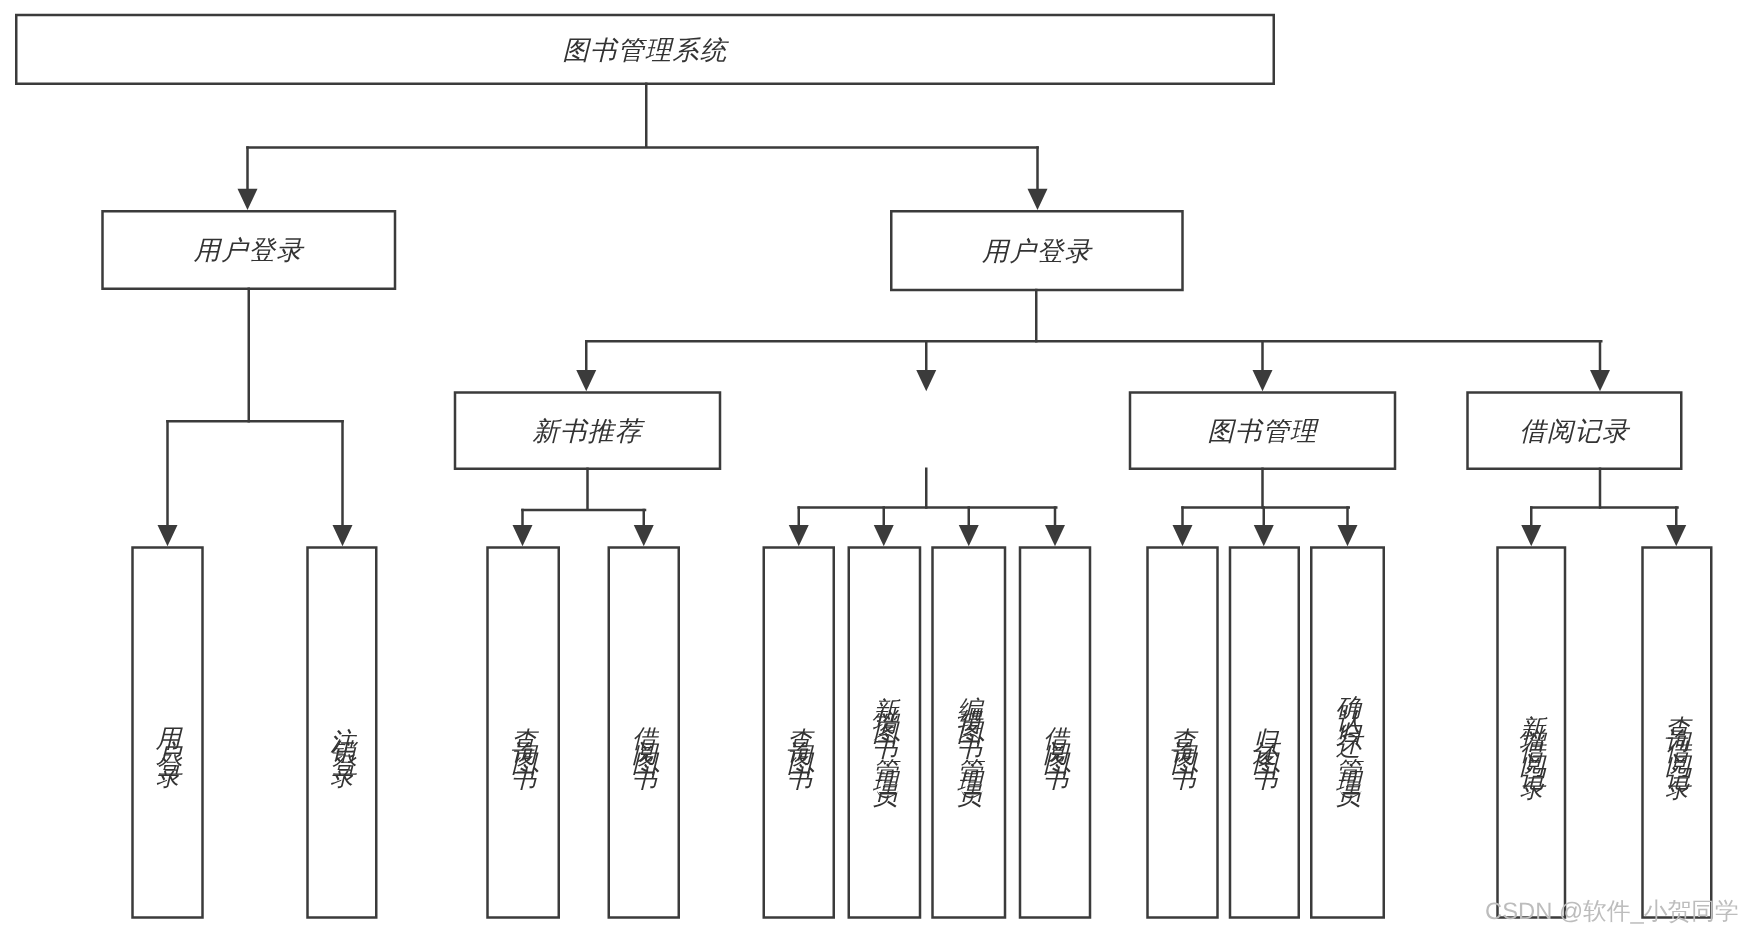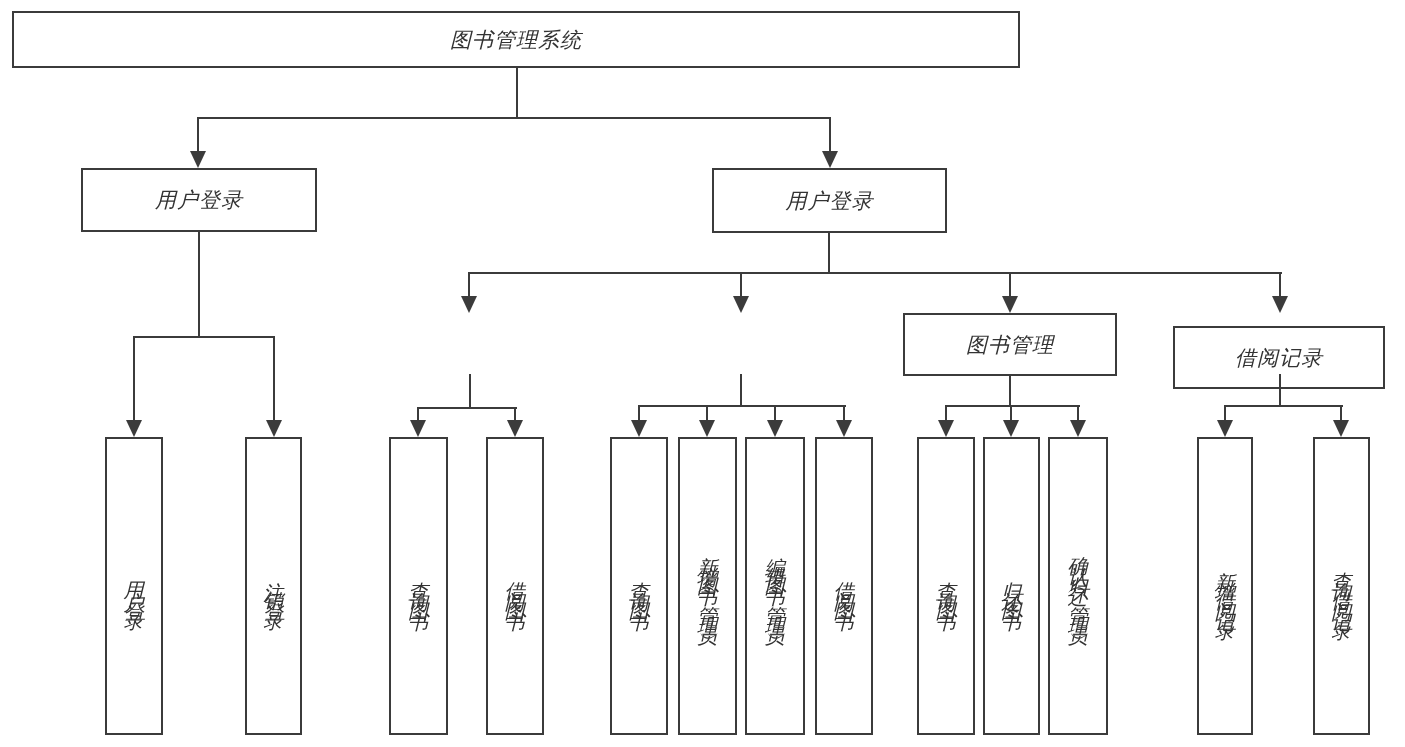--- a/index.html
+++ b/index.html
@@ -70,24 +70,27 @@
   <div class="line" style="left:468px;top:272px;width:814px;height:2px"></div>
   <div class="line" style="left:468px;top:272px;width:2px;height:28px"></div>
   <div class="line" style="left:740px;top:272px;width:2px;height:28px"></div>
   <div class="line" style="left:1009px;top:272px;width:2px;height:28px"></div>
   <div class="line" style="left:1279px;top:272px;width:2px;height:28px"></div>
   <div class="arrow" style="left:461px;top:296px"></div>
   <div class="arrow" style="left:733px;top:296px"></div>
   <div class="arrow" style="left:1002px;top:296px"></div>
   <div class="arrow" style="left:1272px;top:296px"></div>
 
+  <div class="node hnode" style="left:363px;top:313px;width:214px;height:63px">
+    <span>新书推荐</span>
+  </div>
   <div class="node hnode" style="left:903px;top:313px;width:214px;height:63px">
     <span>图书管理</span>
   </div>
-  <div class="node hnode" style="left:1173px;top:326px;width:212px;height:63px">
+  <div class="node hnode" style="left:1173px;top:313px;width:173px;height:63px">
     <span>借阅记录</span>
   </div>
 
   <div class="line" style="left:469px;top:374px;width:2px;height:34px"></div>
   <div class="line" style="left:417px;top:407px;width:100px;height:2px"></div>
   <div class="line" style="left:417px;top:407px;width:2px;height:17px"></div>
   <div class="line" style="left:514px;top:407px;width:2px;height:17px"></div>
   <div class="arrow" style="left:410px;top:420px"></div>
   <div class="arrow" style="left:507px;top:420px"></div>
 
@@ -155,14 +158,15 @@
     <span>确认归还（管理员）</span>
   </div>
 
   <div class="node vnode" style="left:1197px;top:437px;width:56px;height:298px">
     <span>新增借阅记录</span>
   </div>
   <div class="node vnode" style="left:1313px;top:437px;width:57px;height:298px">
     <span>查询借阅记录</span>
   </div>
 
+  <div class="watermark">CSDN @软件_小贺同学</div>
 
 </div>
 
 </body></html>

